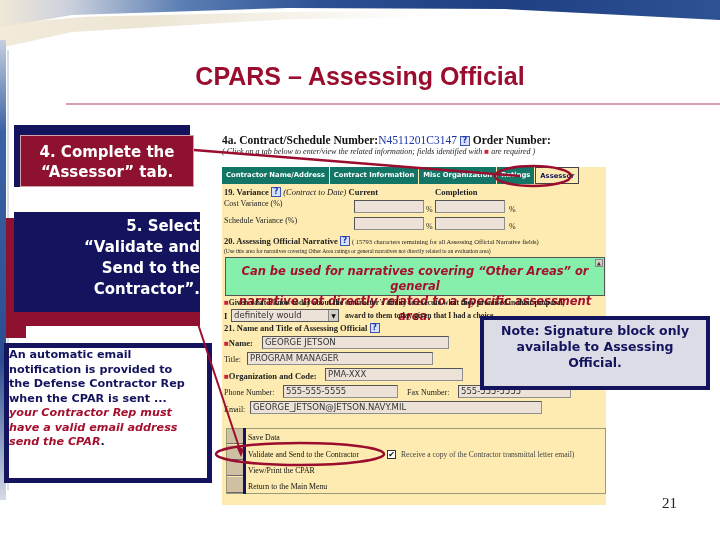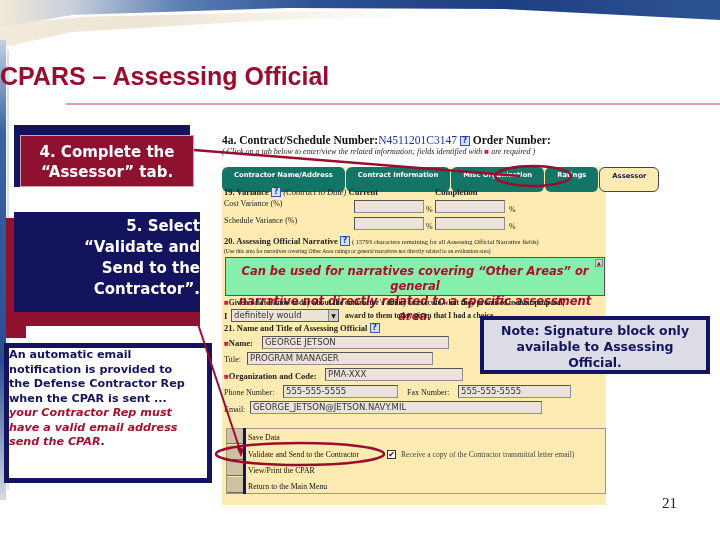--- a/index.html
+++ b/index.html
@@ -20,21 +20,21 @@
   }
   .left-bar {
     position: absolute; left: 0; top: 40px; width: 6px; height: 460px;
     background: linear-gradient(180deg, #c5cfe0 0%, #3b63a4 20%, #2b4d90 70%, #d5dbe6 100%);
   }
   .left-bar-2 {
     position: absolute; left: 7px; top: 50px; width: 2px; height: 440px;
     background: #d9dfe9;
   }
   .slide-title {
-    position: absolute; left: 0; top: 62px; width: 720px; text-align: left;
+    position: absolute; left: 0; top: 62px; width: 720px; text-align: center;
     font-family: "Liberation Sans", sans-serif; font-weight: bold; font-size: 25px;
     color: #9b0d2e; letter-spacing: 0;
   }
   .title-rule {
     position: absolute; left: 66px; top: 103px; width: 654px; height: 2px; background: #d9a0ac;
   }
   .page-number {
     position: absolute; left: 662px; top: 495px; font-size: 15px; color: #222;
     font-family: "Liberation Serif", serif;
   }
@@ -63,21 +63,21 @@
   }
   .callout-email {
     position: absolute; left: 4px; top: 343px; width: 208px; height: 140px;
     background: #ffffff; border: 5px solid #13135e;
     font-family: "DejaVu Sans", sans-serif; font-weight: bold; font-size: 11.2px; line-height: 14.5px;
     
   }
   .callout-email .navy { color: #13135e; }
   .callout-email .red { color: #a5102e; font-style: italic; }
   .callout-note {
-    position: absolute; left: 480px; top: 316px; width: 230px; height: 58px;
+    position: absolute; left: 480px; top: 316px; width: 230px; height: 74px;
     background: #dcdce6; border: 4px solid #13135e;
     font-family: "DejaVu Sans", sans-serif; font-weight: bold; font-size: 12.5px; line-height: 16px;
     color: #13135e; text-align: center; padding-top: 3px;
   }
 
   
   .form-header {
     position: absolute; left: 222px; top: 134px; font-size: 11.5px; font-weight: bold; color: #111;
   }
   .form-header .contract-num { color: #1a33a6; font-weight: normal; }
@@ -89,24 +89,23 @@
   .form-instructions {
     position: absolute; left: 222px; top: 147px; font-size: 8px; font-style: italic; color: #222;
   }
   .req-dot { color: #d0213a; font-style: normal; font-size: 8px; }
 
   .form-panel {
     position: absolute; left: 222px; top: 167px; width: 384px; height: 338px; background: #fdebb1;
   }
   .tab-bar { position: absolute; left: 222px; top: 167px; height: 17px; display: flex; }
   .tab {
-    height: 25px; background: #137565; color: #fff; font-family: "DejaVu Sans", sans-serif;
-    font-weight: bold; font-size: 6.8px; line-height: 17px; padding: 0 12px; border-right: 1px solid #fdebb1;
+    height: 17px; background: #137565; color: #fff; font-family: "DejaVu Sans", sans-serif;
+    font-weight: bold; font-size: 6.8px; line-height: 17px; padding: 0 4px; border-right: 1px solid #fdebb1;
     white-space: nowrap;
-    border-radius: 6px;
   }
   .tab.active { background: #fdebb1; color: #13135e; border: 1px solid #444; }
 
   .field-label { position: absolute; font-size: 8px; color: #222; white-space: nowrap; }
   .field-label.bold { font-weight: bold; font-size: 8.5px; }
   .field-label .ital { font-style: italic; font-weight: normal; }
   .input-box {
     position: absolute; height: 13px; background: #ede2d8; border: 1px solid #8f8f8f;
     border-top-color: #555; border-left-color: #555;
     font-family: "DejaVu Sans", sans-serif; font-size: 8.5px; color: #333; line-height: 11px; padding-left: 2px;

